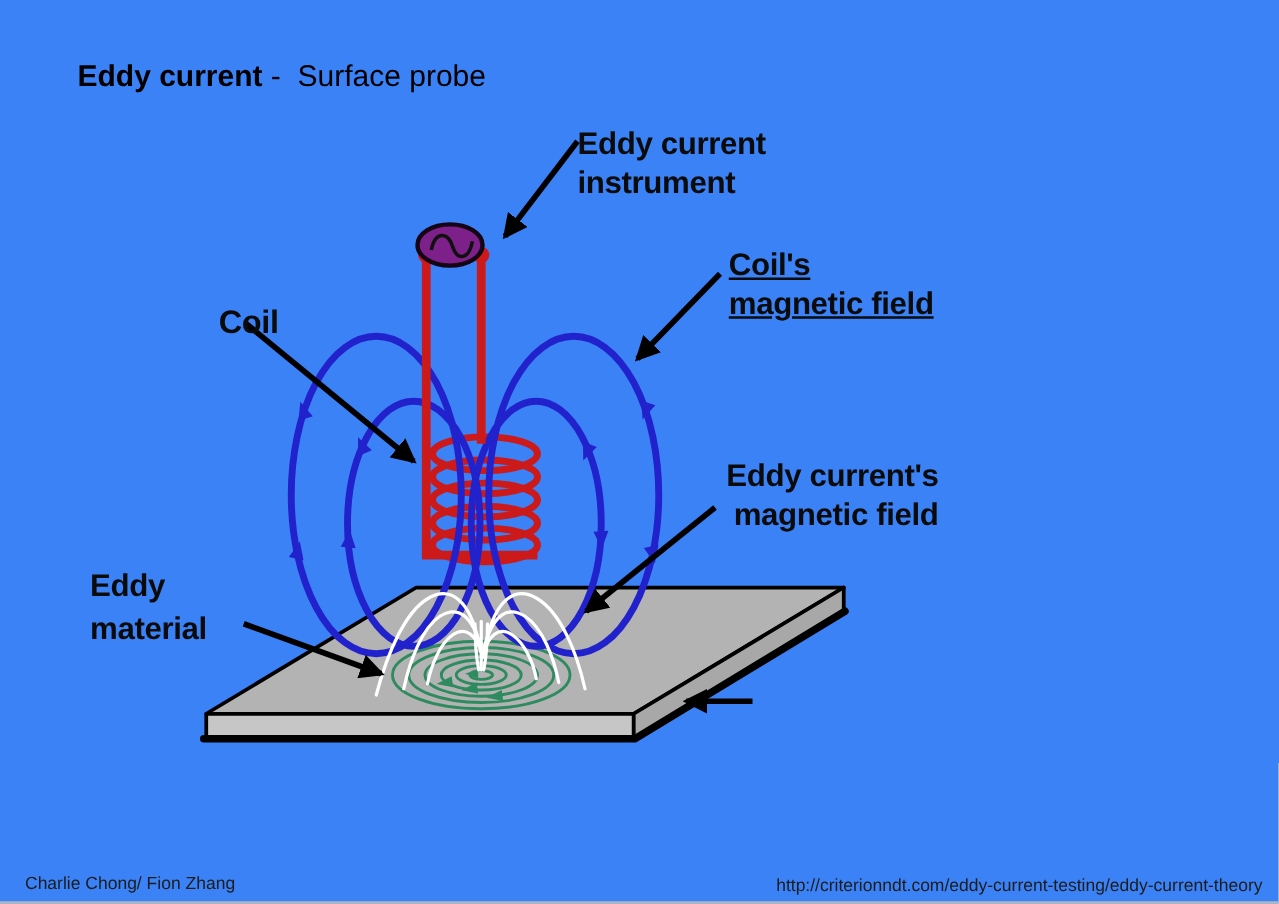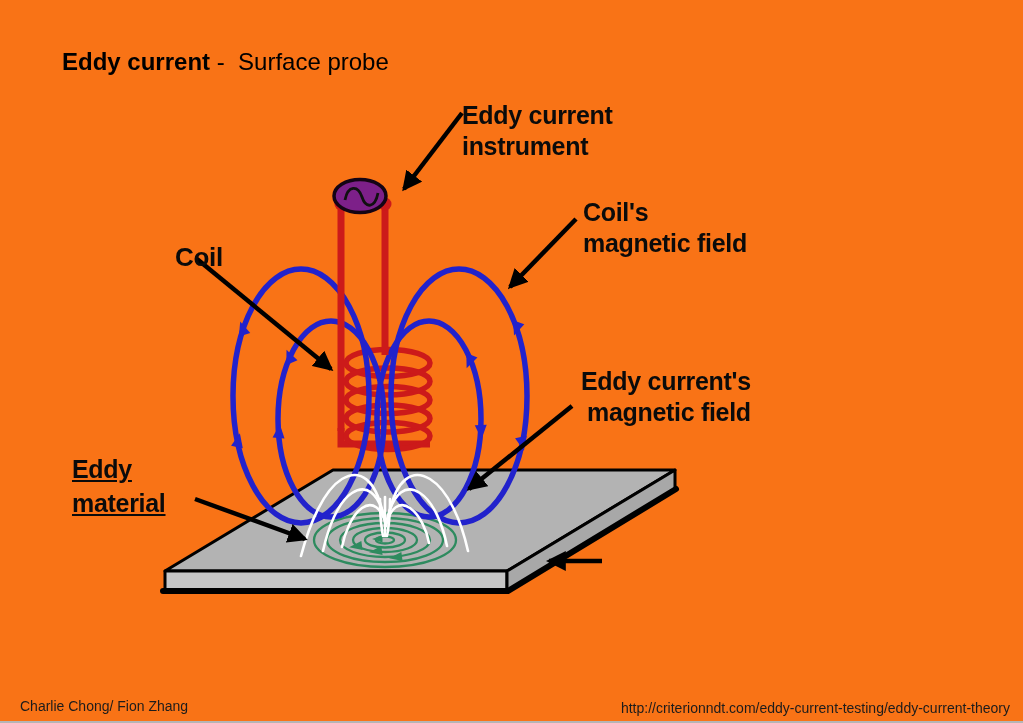--- a/index.html
+++ b/index.html
@@ -1,27 +1,27 @@
 <!DOCTYPE html>
 <html><head>
 <meta charset="utf-8">
 <style>
   html,body{margin:0;padding:0;background:#fff;}
-  .slide{position:relative;width:1023px;height:723px;background:#f97316;overflow:hidden;
+  .slide{position:relative;width:1023px;height:723px;background:#3b82f6;overflow:hidden;
          font-family:"Liberation Sans",sans-serif;}
   .page-title{position:absolute;left:62px;top:48px;font-size:24px;color:#000;white-space:nowrap;}
   .page-title .b{font-weight:bold;}
   .page-title .r{white-space:pre;}
   .dlabel{position:absolute;font-weight:bold;font-size:25px;line-height:31px;
           letter-spacing:-0.3px;color:#0b0b0b;white-space:nowrap;}
   .lbl-instrument{left:462px;top:100px;}
-  .lbl-coils-field{left:583px;top:197px;}
+  .lbl-coils-field{left:583px;top:197px;text-decoration:underline;}
   .lbl-coil{left:175px;top:230px;font-size:26px;margin-top:12px;}
   .lbl-eddy-field{left:581px;top:366px;text-align:right;}
-  .lbl-eddy-currents{left:72px;top:452px;line-height:34px;text-decoration:underline;}
+  .lbl-eddy-currents{left:72px;top:452px;line-height:34px;}
   .lbl-conductive{left:605px;top:551px;width:146px;text-align:center;line-height:29px;}
   .footer-left{position:absolute;left:20px;top:698px;font-size:14px;color:#1c1c1c;white-space:nowrap;}
   .footer-right{position:absolute;right:13px;top:700px;font-size:14px;color:#1c1c1c;white-space:nowrap;text-align:right;}
   .bottom-rule{position:absolute;left:0;bottom:0;width:1023px;height:2px;background:#b5b5b5;}
   svg{position:absolute;left:0;top:0;}
 </style>
 </head>
 <body>
 
 <div class="slide">

